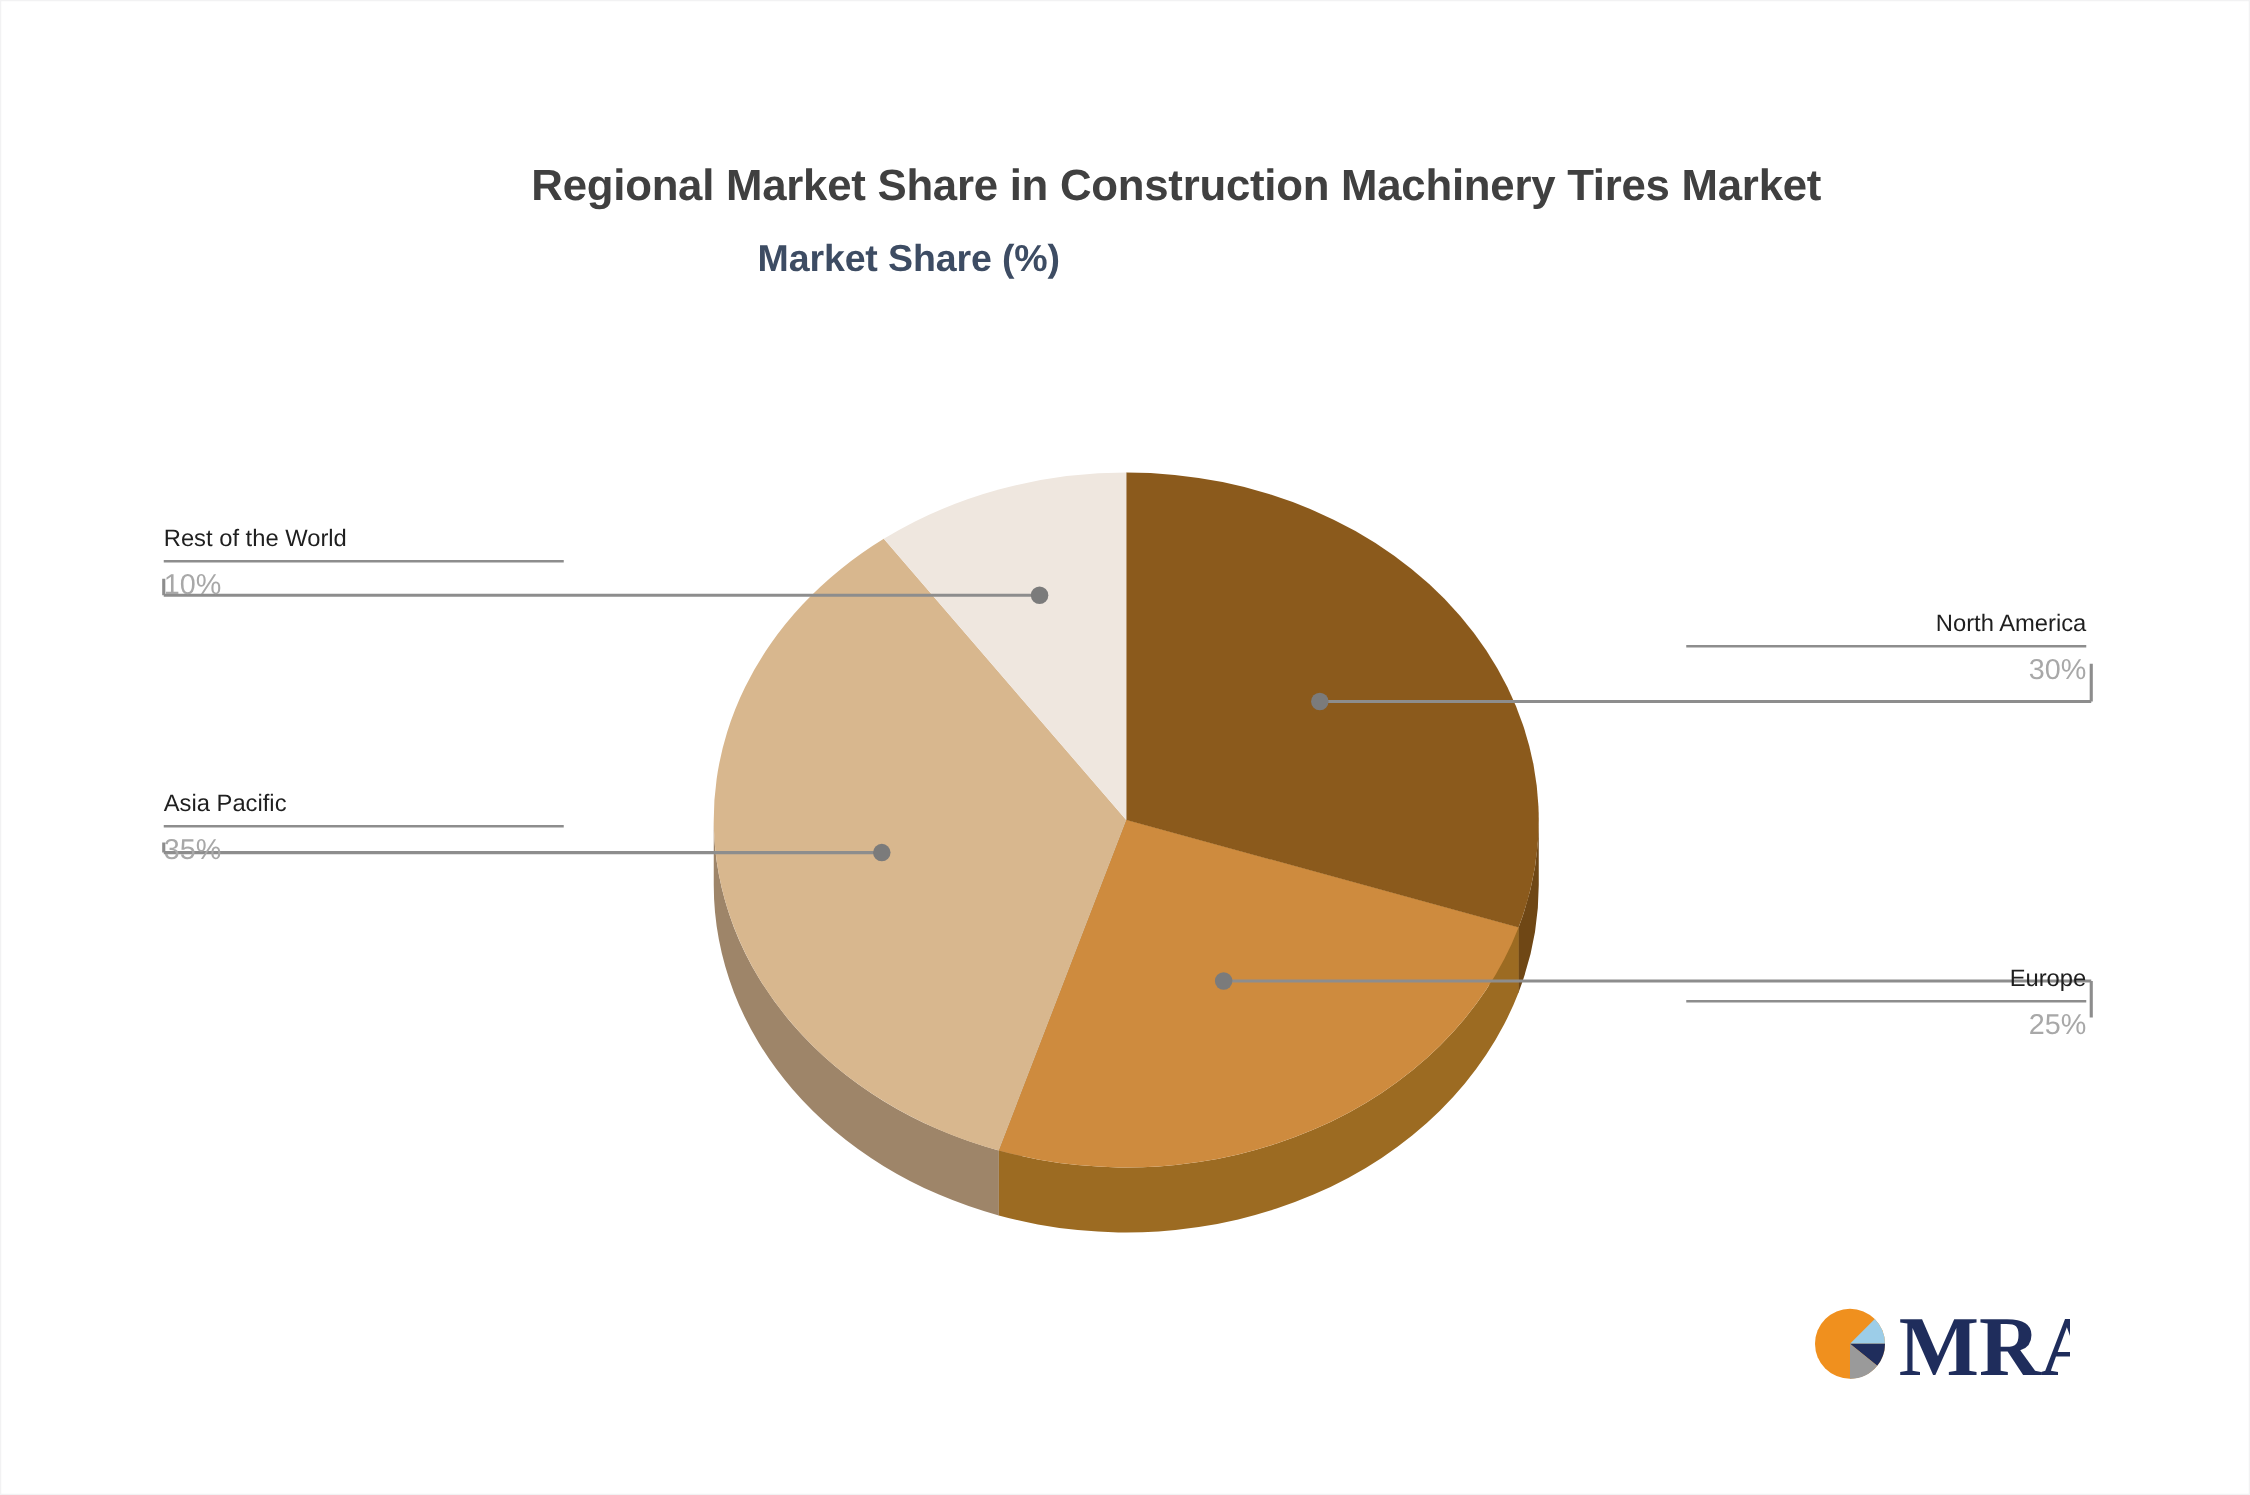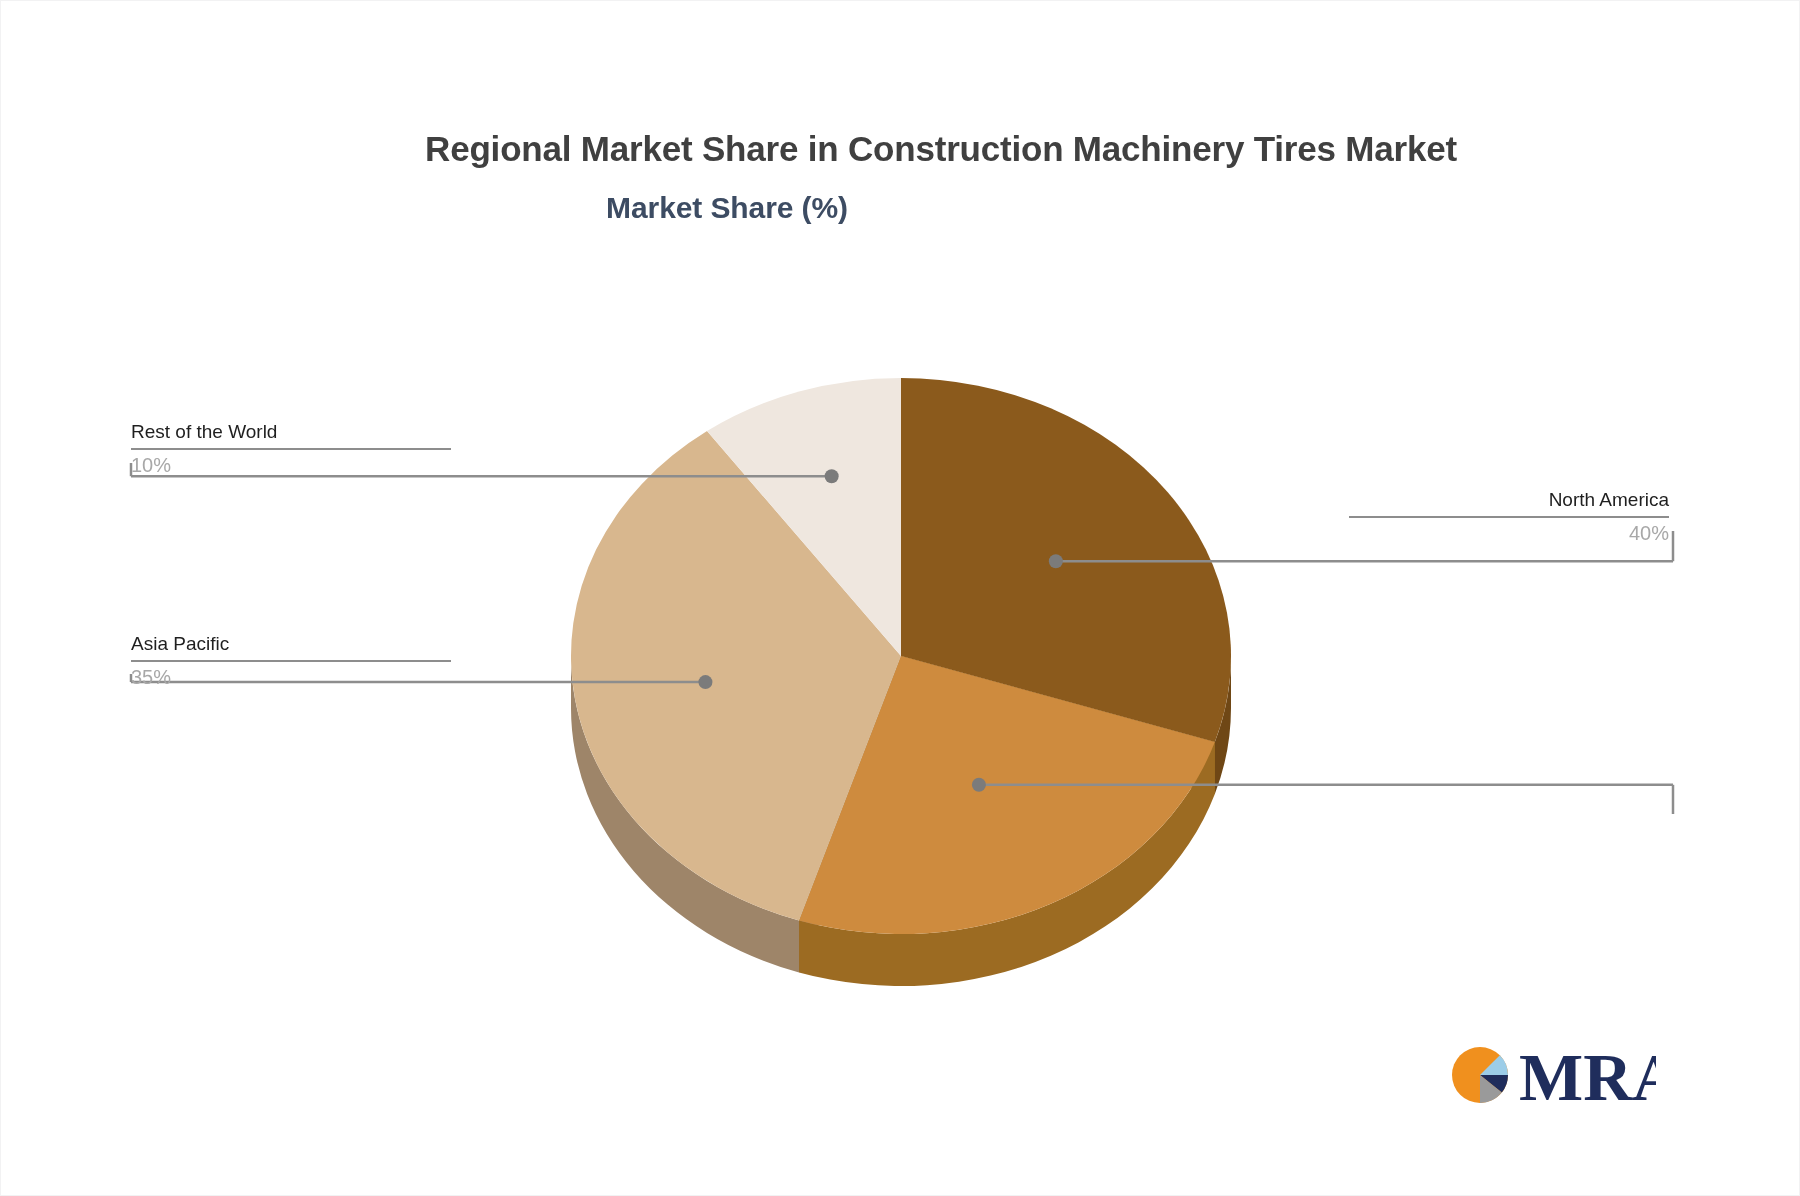--- a/index.html
+++ b/index.html
@@ -62,21 +62,21 @@
     color: #1f1f1f;
     white-space: nowrap;
     line-height: 1.15;
   }
   .callout .rule {
     height: 2px;
     background: #8d8d8d;
     margin: 5px 0 4px 0;
   }
   .callout .value {
-    font-size: 20px;
+    font-size: 23px;
     color: #a8a8a8;
     line-height: 1.15;
   }
   .callout.left { text-align: left; }
   .callout.right { text-align: right; }
 
   #callout-row  { left: 130px; top: 420px; }
   #callout-ap   { left: 130px; top: 632px; }
   #callout-na   { left: 1348px; top: 488px; text-align: right; }
   #callout-eu   { left: 1348px; top: 772px; }
@@ -138,23 +138,28 @@
 
   <div class="callout left" id="callout-ap">
     <div class="name">Asia Pacific</div>
     <div class="rule"></div>
     <div class="value">35%</div>
   </div>
 
   <div class="callout right" id="callout-na">
     <div class="name">North America</div>
     <div class="rule"></div>
-    <div class="value">40%</div>
+    <div class="value">30%</div>
   </div>
 
+  <div class="callout right" id="callout-eu">
+    <div class="name">Europe</div>
+    <div class="rule"></div>
+    <div class="value">25%</div>
+  </div>
 
   <svg id="logo" viewBox="0 0 205 78">
     <g>
       <circle cx="29" cy="39" r="28" fill="#F0901E"></circle>
       <path d="M29 39 L57 39 A28 28 0 0 0 48.8 19.2 Z" fill="#9CCDE8"></path>
       <path d="M29 39 L57 39 A28 28 0 0 1 50.8 56.6 Z" fill="#1F2D5C"></path>
       <path d="M29 39 L50.8 56.6 A28 28 0 0 1 29 67 Z" fill="#9A9A9A"></path>
     </g>
     <text x="68" y="64" font-family="'Liberation Serif', serif" font-size="68" font-weight="bold" fill="#1F2D5C">MRA</text>
   </svg>

